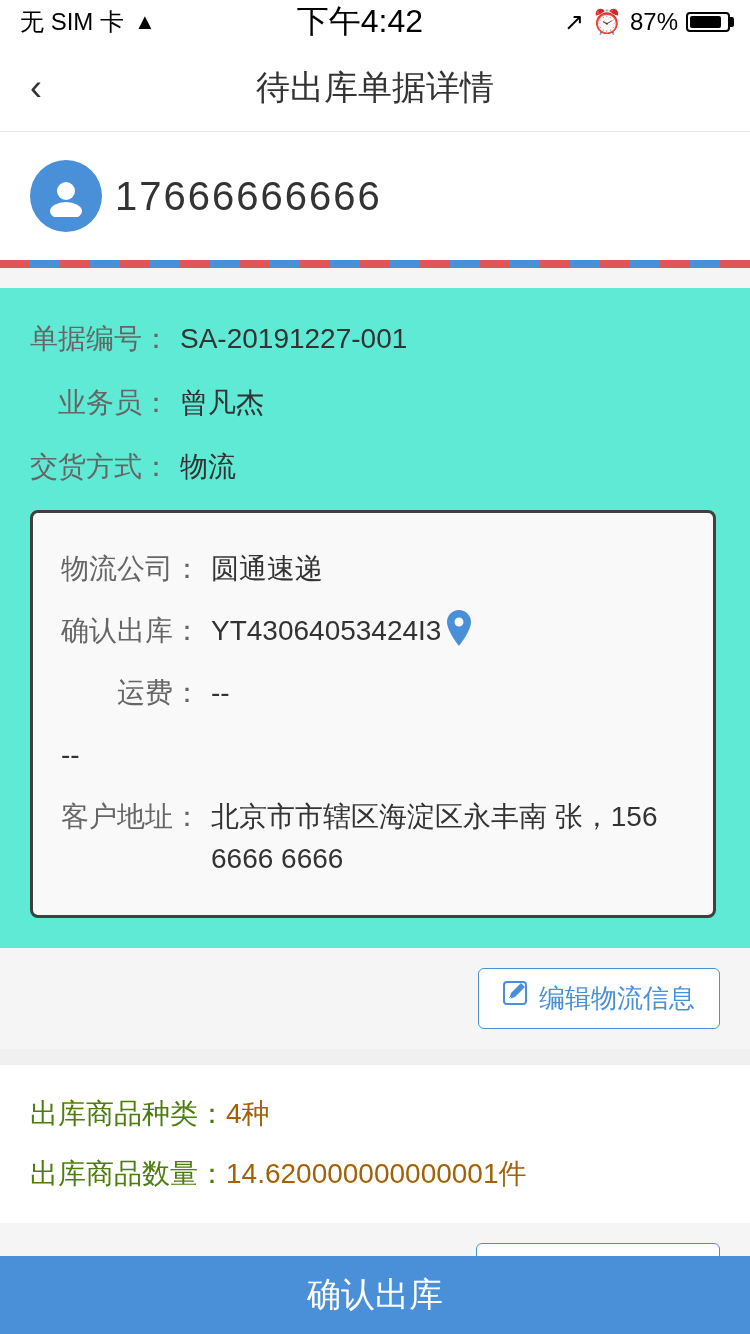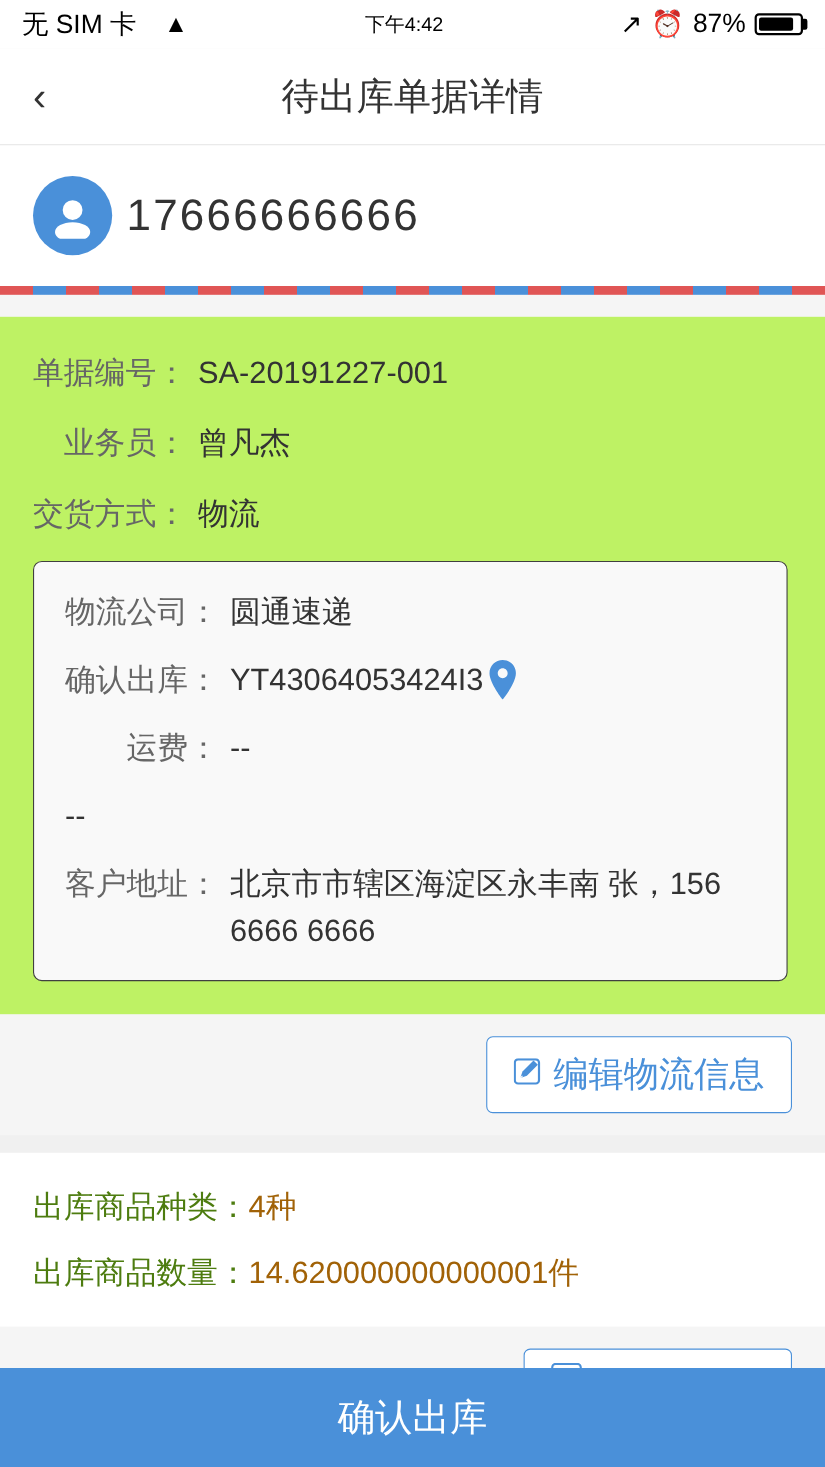--- a/index.html
+++ b/index.html
@@ -19,22 +19,22 @@
       width: 750px;
       height: 44px;
       background: #fff;
       display: flex;
       align-items: center;
       justify-content: space-between;
       padding: 0 20px;
       font-size: 24px;
       color: #000;
     }
-    .status-left { display: flex; align-items: center; gap: 25px; }
-    .status-center { font-weight: 500; font-size: 18px; }
+    .status-left { display: flex; align-items: center; gap: 10px; }
+    .status-center { font-weight: 500; font-size: 32px; }
     .status-right { display: flex; align-items: center; gap: 8px; font-size: 24px; }
     .wifi-icon { font-size: 22px; }
     .battery-bar {
       width: 44px; height: 20px;
       border: 2px solid #000;
       border-radius: 4px;
       position: relative;
       display: inline-flex;
       align-items: center;
       padding: 2px;
@@ -115,21 +115,21 @@
     }
     .user-phone {
       font-size: 40px;
       font-weight: 500;
       color: #333;
       letter-spacing: 2px;
     }
 
     
     .info-section {
-      background: #bef264;
+      background: #5eead4;
       margin-top: 20px;
       padding: 30px 30px;
     }
     .info-row {
       display: flex;
       align-items: flex-start;
       margin-bottom: 22px;
       font-size: 28px;
       line-height: 1.5;
     }
@@ -142,24 +142,24 @@
       padding-right: 10px;
     }
     .info-value {
       color: #333;
       flex: 1;
     }
 
     
     .logistics-card {
       background: #f9f9f9;
-      border: 1px solid #404040;
+      border: 3px solid #404040;
       border-radius: 8px;
       margin: 20px 4px 0 0;
-      padding: 24px 28px;
+      padding: 35px 28px;
     }
     .logistics-row {
       display: flex;
       align-items: flex-start;
       margin-bottom: 20px;
       font-size: 28px;
       line-height: 1.5;
     }
     .logistics-row:last-child { margin-bottom: 0; }
     .logistics-label {
@@ -168,21 +168,21 @@
       text-align: right;
       flex-shrink: 0;
       padding-right: 10px;
     }
     .logistics-value {
       color: #333;
       flex: 1;
     }
     .tracking-row {
       display: flex;
-      align-items: center;
+      align-items: flex-start;
     }
     .location-icon {
       width: 36px;
       height: 36px;
       color: #4a90d9;
       display: flex;
       align-items: center;
       justify-content: center;
       font-size: 30px;
     }
@@ -191,23 +191,22 @@
     .edit-btn-wrapper {
       display: flex;
       justify-content: flex-end;
       padding: 20px 30px 0 30px;
     }
     .edit-btn {
       border: 1px solid #4a90d9;
       border-radius: 6px;
       padding: 12px 24px;
       color: #4a90d9;
-      font-size: 32px;
-      display: flex;
-      align-items: center;
+      font-size: 26px;
+      display: flex;
       gap: 10px;
       background: #fff;
       cursor: pointer;
     }
 
     
     .section-divider {
       height: 16px;
       background: #f0f0f0;
       margin-top: 20px;
@@ -259,21 +258,21 @@
       min-height: 200px;
     }
 
     
     .confirm-btn-wrapper {
       position: fixed;
       bottom: 0;
       left: 0;
       width: 750px;
       background: #4a90d9;
-      height: 90px;
+      height: 78px;
       display: flex;
       align-items: center;
       justify-content: center;
       cursor: pointer;
     }
     .confirm-btn-text {
       color: #fff;
       font-size: 34px;
       font-weight: 500;
     }

